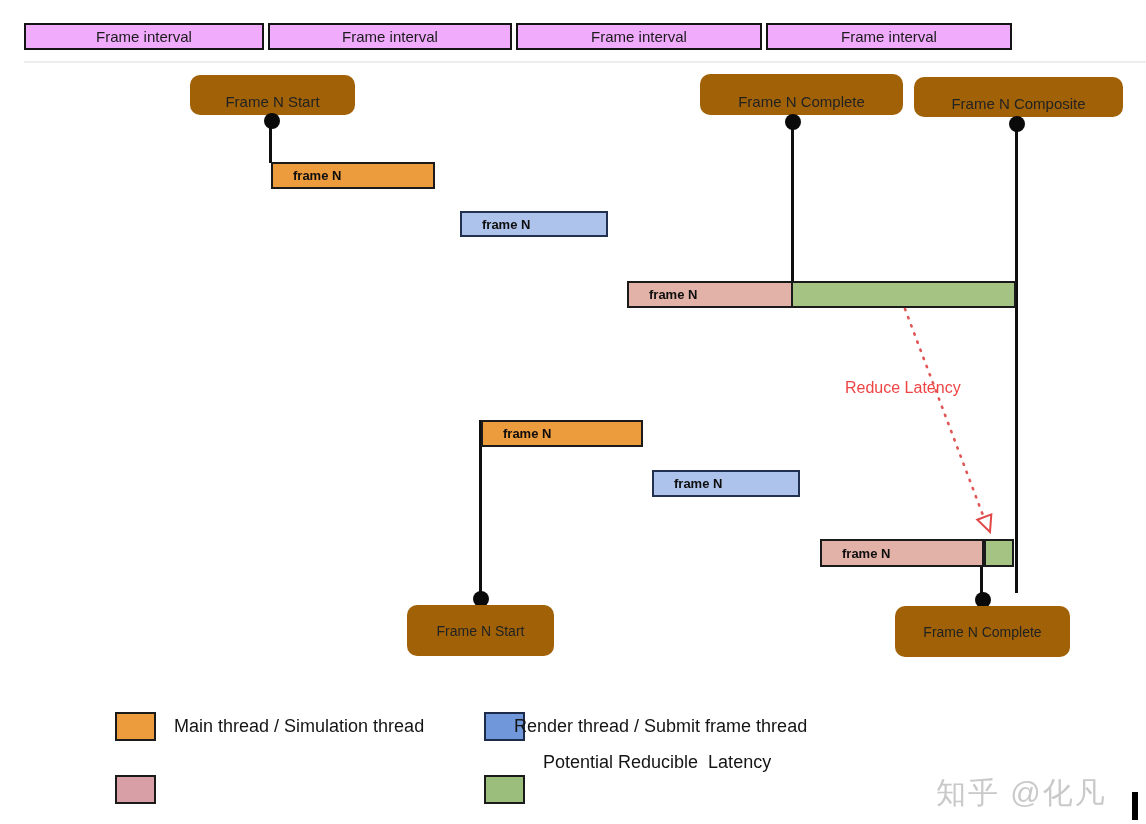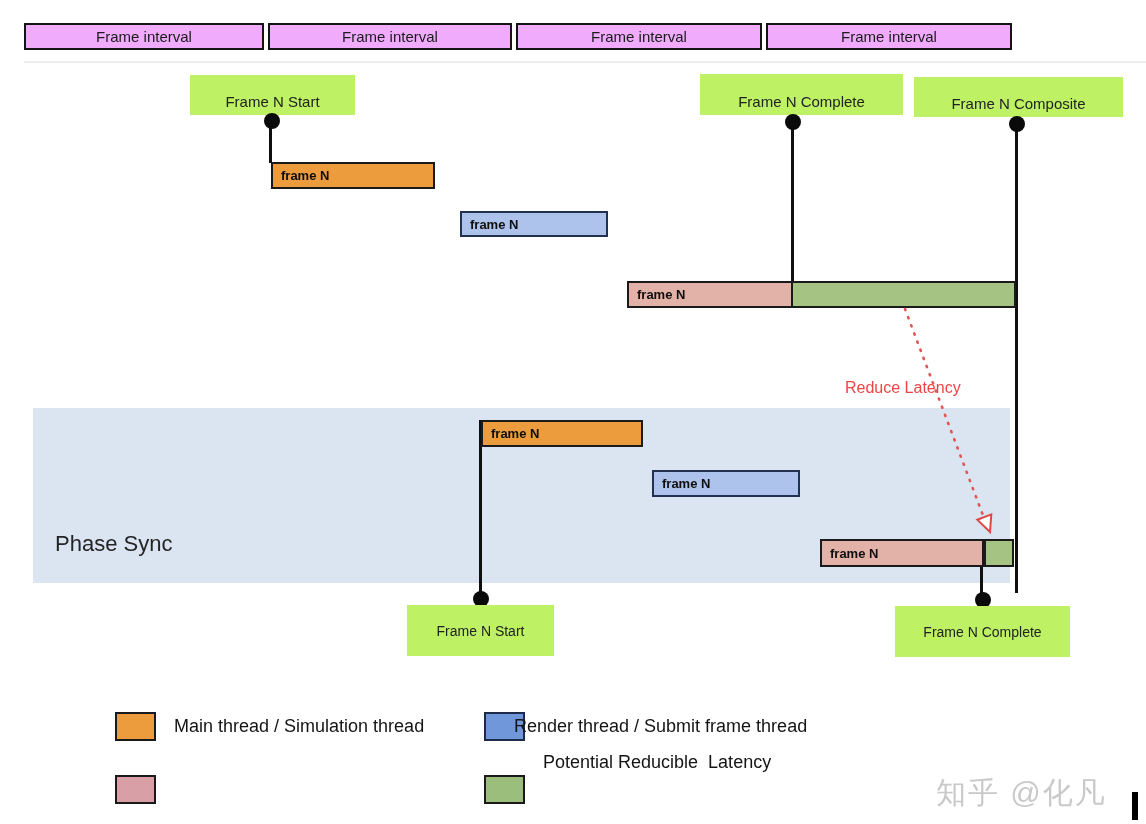--- a/index.html
+++ b/index.html
@@ -10,35 +10,35 @@
   
   .interval-box{
     position:absolute;top:23px;height:27px;box-sizing:border-box;
     background:#f0abfc;border:2px solid #141414;
     display:flex;align-items:center;justify-content:center;
     font-size:15px;color:#1b1b1b;
   }
   .faint-line{position:absolute;left:24px;top:61px;width:1122px;height:2px;background:#ededed;}
   
   .marker-label{
-    position:absolute;background:#bef264;color:#222;box-sizing:border-box;
-    display:flex;justify-content:center;font-size:15px;
+    position:absolute;background:#a16207;color:#222;box-sizing:border-box;
+    display:flex;justify-content:center;font-size:15px;border-radius:10px;
   }
   .marker-label.bottomtext{align-items:flex-end;padding-bottom:5px;}
   .marker-label.centertext{align-items:center;font-size:14px;}
   
   .dot{position:absolute;width:16px;height:16px;border-radius:50%;background:#0a0a0a;}
   .vline{position:absolute;width:3px;background:#0f0f0f;}
   
   .band{position:absolute;left:33px;width:977px;background:#dbe5f1;}
   .band-label{position:absolute;font-size:22px;line-height:1.42;color:#242424;white-space:pre-line;}
   
   .bar{
     position:absolute;box-sizing:border-box;border:2px solid #1a1a1a;
-    display:flex;align-items:center;padding-left:8px;
+    display:flex;align-items:center;padding-left:20px;
     font-size:13px;font-weight:bold;color:#0e0e0e;
   }
   .c-main{background:#ec9b3d;}
   .c-render{background:#aec3eb;border-color:#22314f;}
   .c-gpu{background:#e2b1a7;}
   .c-reduce{background:#a5c383;padding-left:0;}
   
   .reduce-note{position:absolute;left:845px;top:379px;font-size:16px;color:#ef4444;}
   .arrow-svg{position:absolute;left:0;top:0;pointer-events:none;}
   
@@ -57,23 +57,20 @@
   <div class="interval-box" style="left:24px;width:240px;">Frame interval</div>
   <div class="interval-box" style="left:268px;width:244px;">Frame interval</div>
   <div class="interval-box" style="left:516px;width:246px;">Frame interval</div>
   <div class="interval-box" style="left:766px;width:246px;">Frame interval</div>
   <div class="faint-line"></div>
 
   <div class="marker-label bottomtext" style="left:190px;top:75px;width:165px;height:40px;">Frame N Start</div>
   <div class="marker-label bottomtext" style="left:700px;top:74px;width:203px;height:41px;">Frame N Complete</div>
   <div class="marker-label bottomtext" style="left:914px;top:77px;width:209px;height:40px;">Frame N Composite</div>
 
-  <div class="band" style="top:408px;height:175px;">
-    <div class="band-label" style="left:22px;top:120px;"><span>Phase Sync</span></div>
-  </div>
 
   <div class="vline" style="left:269px;top:127px;height:36px;"></div>
   <div class="vline" style="left:791px;top:128px;height:154px;"></div>
   <div class="vline" style="left:1015px;top:129px;height:464px;"></div>
   <div class="vline" style="left:479px;top:420px;height:174px;"></div>
   <div class="vline" style="left:980px;top:567px;height:28px;"></div>
 
   <div class="bar c-main" style="left:271px;top:162px;width:164px;height:27px;">frame N</div>
   <div class="bar c-render" style="left:460px;top:211px;width:148px;height:26px;">frame N</div>
   <div class="bar c-gpu" style="left:627px;top:281px;width:166px;height:27px;">frame N</div>

